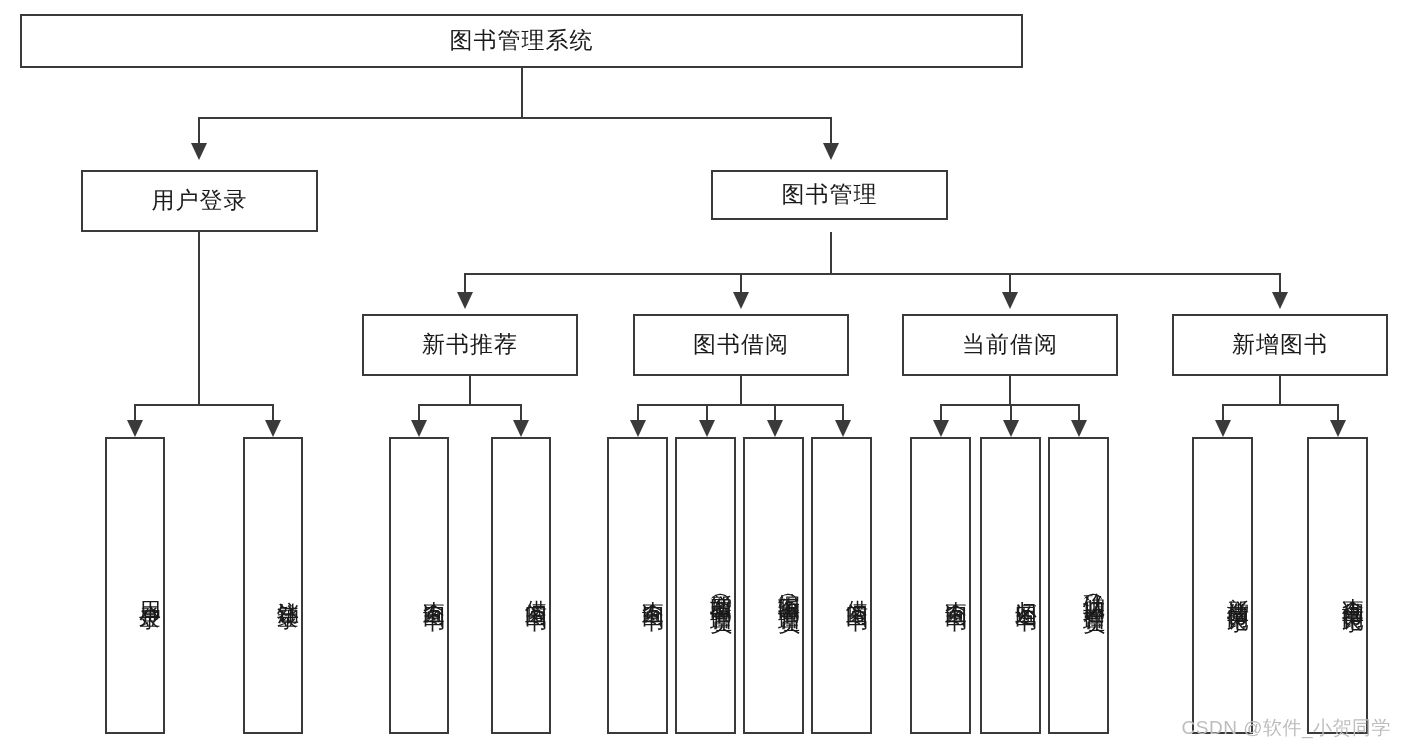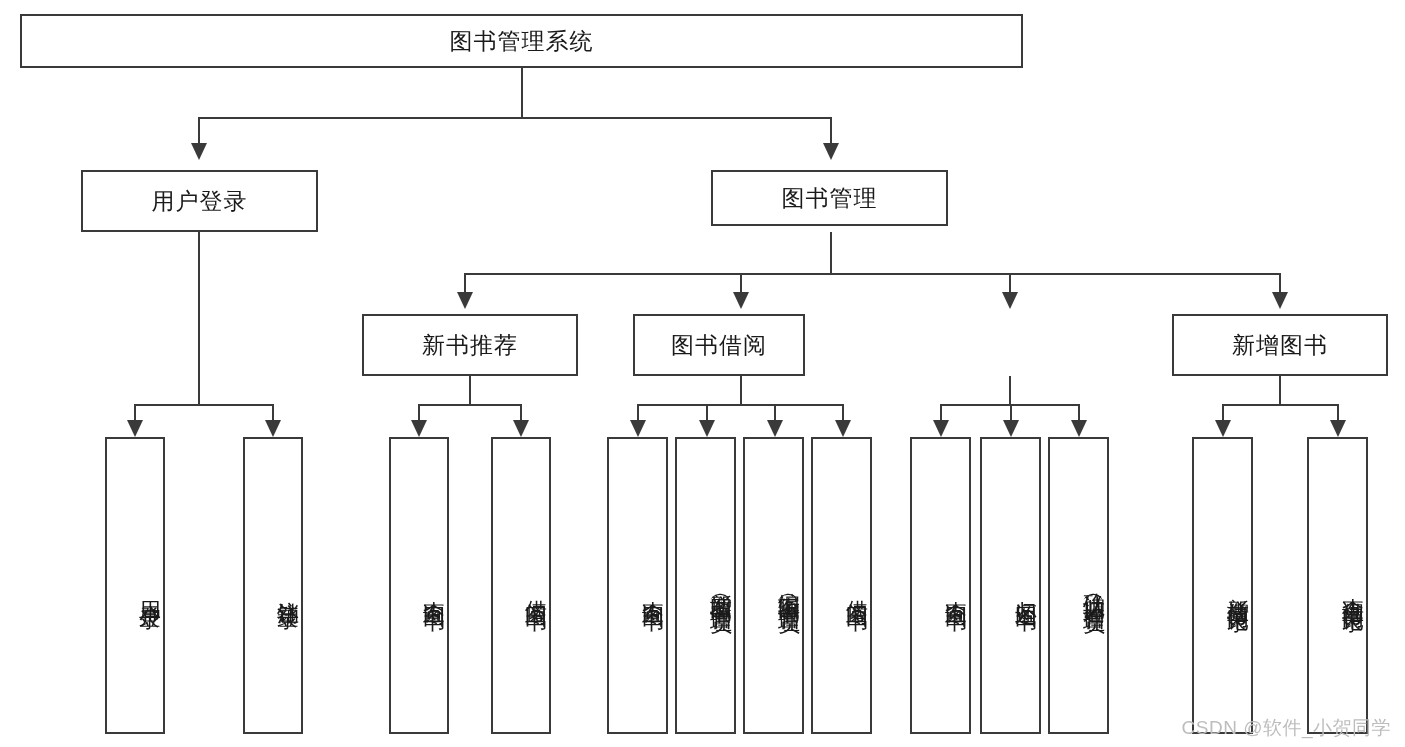--- a/index.html
+++ b/index.html
@@ -36,20 +36,21 @@
     text-orientation: upright;
     font-size: 22px;
     letter-spacing: 3px;
     padding-top: 6px;
     align-items: flex-start;
     justify-content: center;
   }
   .node .lbl {
     display: block;
     line-height: 1.15;
+    font-family: Liberation Serif, serif;
   }
   .seg {
     position: absolute;
     background: #3a3a3a;
   }
   .seg.hline { height: 2px; }
   .seg.vline { width: 2px; }
   .arrow {
     position: absolute;
     width: 0;
@@ -82,21 +83,21 @@
   <div class="seg hline" style="left:198px; top:117px; width:634px;"></div>
 
   <div class="seg vline" style="left:198px; top:117px; height:27px;"></div>
   <div class="arrow" style="left:191px; top:143px;"></div>
   <div class="seg vline" style="left:830px; top:117px; height:27px;"></div>
   <div class="arrow" style="left:823px; top:143px;"></div>
 
   <div class="node h" style="left:81px; top:170px; width:237px; height:62px;">
     <span class="lbl">用户登录</span>
   </div>
-  <div class="node h" style="left:711px; top:170px; width:237px; height:56px;text-align:right;">
+  <div class="node h" style="left:711px; top:170px; width:237px; height:50px;text-align:right;">
     <span class="lbl">图书管理</span>
   </div>
 
   <div class="seg vline" style="left:198px; top:232px; height:173px;"></div>
   <div class="seg hline" style="left:134px; top:404px; width:140px;"></div>
   <div class="seg vline" style="left:134px; top:404px; height:20px;"></div>
   <div class="arrow" style="left:127px; top:420px;"></div>
   <div class="seg vline" style="left:272px; top:404px; height:20px;"></div>
   <div class="arrow" style="left:265px; top:420px;"></div>
 
@@ -107,22 +108,25 @@
   <div class="seg vline" style="left:740px; top:273px; height:21px;"></div>
   <div class="arrow" style="left:733px; top:292px;"></div>
   <div class="seg vline" style="left:1009px; top:273px; height:21px;"></div>
   <div class="arrow" style="left:1002px; top:292px;"></div>
   <div class="seg vline" style="left:1279px; top:273px; height:21px;"></div>
   <div class="arrow" style="left:1272px; top:292px;"></div>
 
   <div class="node h" style="left:362px; top:314px; width:216px; height:62px;">
     <span class="lbl">新书推荐</span>
   </div>
-  <div class="node h" style="left:633px; top:314px; width:172px; height:62px;">
+  <div class="node h" style="left:633px; top:314px; width:216px; height:62px;">
     <span class="lbl">图书借阅</span>
+  </div>
+  <div class="node h" style="left:902px; top:314px; width:216px; height:62px;">
+    <span class="lbl">当前借阅</span>
   </div>
   <div class="node h" style="left:1172px; top:314px; width:216px; height:62px;">
     <span class="lbl">新增图书</span>
   </div>
 
   <div class="seg vline" style="left:469px; top:376px; height:29px;"></div>
   <div class="seg hline" style="left:418px; top:404px; width:104px;"></div>
   <div class="seg vline" style="left:418px; top:404px; height:20px;"></div>
   <div class="arrow" style="left:411px; top:420px;"></div>
   <div class="seg vline" style="left:520px; top:404px; height:20px;"></div>

